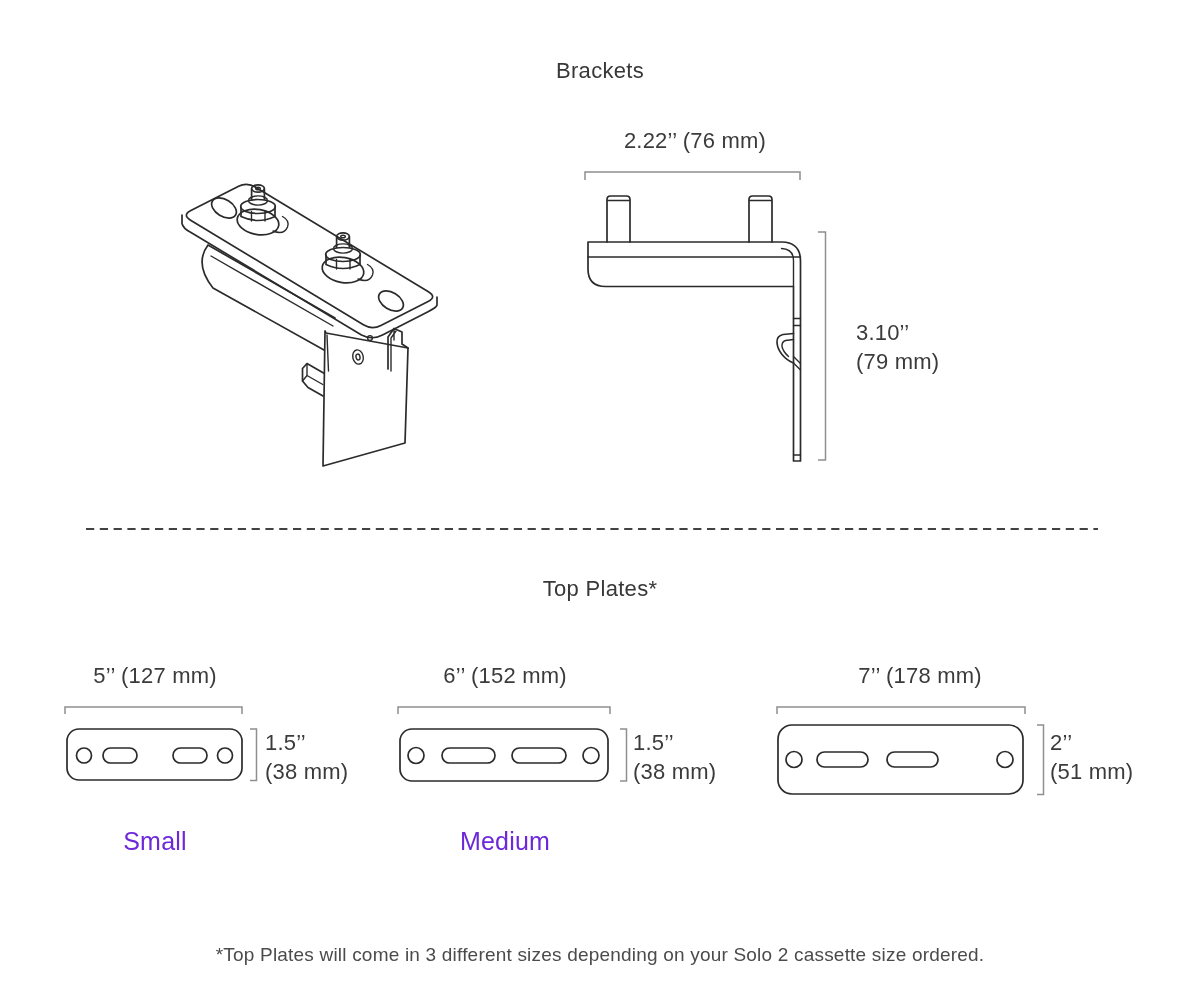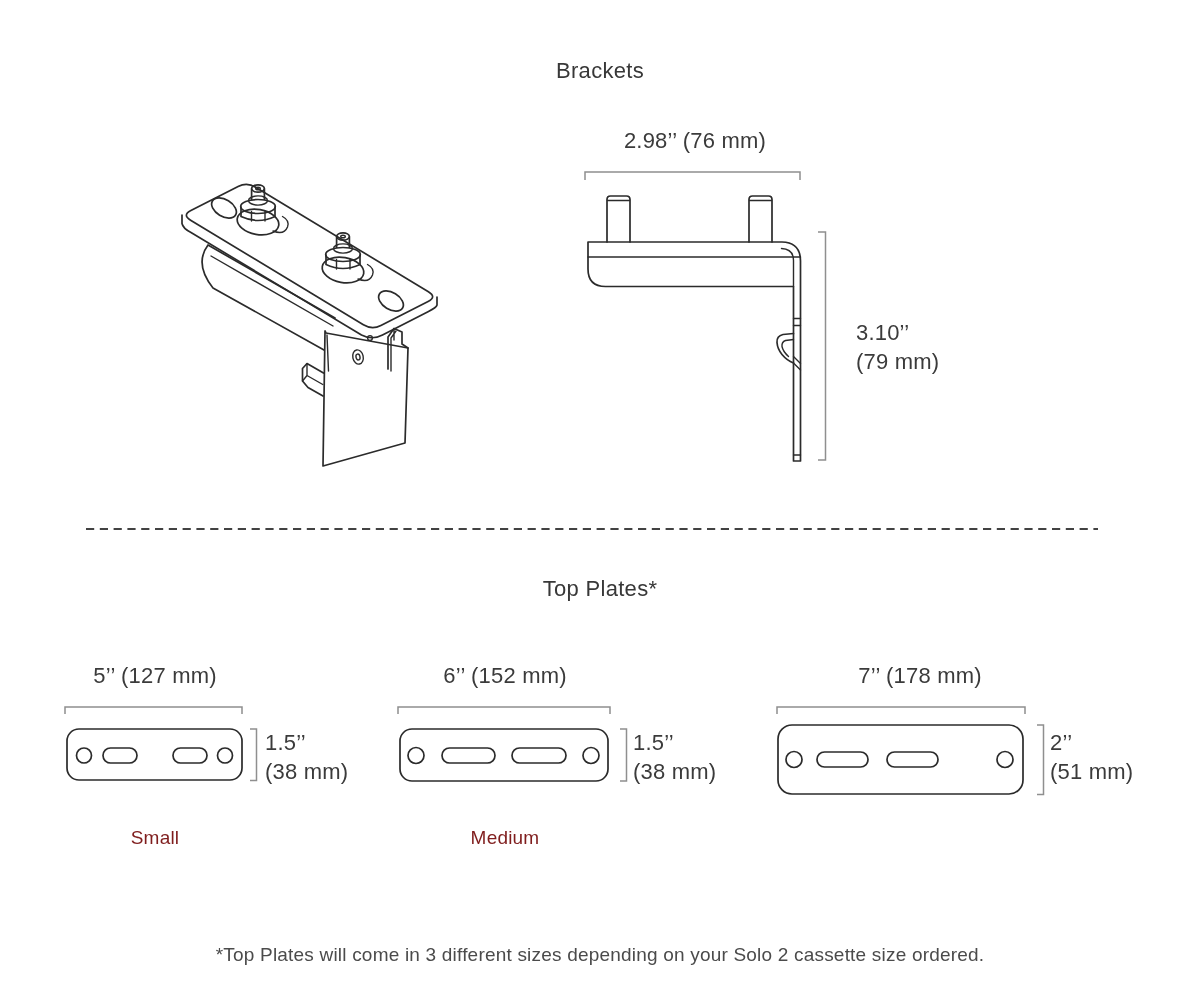--- a/index.html
+++ b/index.html
@@ -5,21 +5,21 @@
   html,body{margin:0;padding:0;background:#ffffff;}
   .canvas{
     position:relative;width:1200px;height:990px;background:#ffffff;overflow:hidden;
     font-family:"Liberation Sans", sans-serif;color:#3b3b3b;
   }
   .abs{position:absolute;}
   .ctr{text-align:center;}
   .title{font-size:22px;font-weight:500;letter-spacing:.3px;color:#383838;}
   .dim{font-size:22px;font-weight:400;letter-spacing:.2px;color:#3b3b3b;line-height:28.5px;}
   .dim-2line span{display:block;}
-  .plate-label{font-size:19px;font-weight:400;color:#7f1d1d;letter-spacing:.2px;}
+  .plate-label{font-size:25px;font-weight:400;color:#6d28d9;letter-spacing:.2px;}
   .footnote{font-size:19px;font-weight:400;color:#4b4b4b;letter-spacing:.2px;margin-top:36px;}
   svg{display:block;}
   .part{fill:none;stroke:#2b2b2b;stroke-width:1.7;stroke-linecap:round;stroke-linejoin:round;}
   .part-thin{fill:none;stroke:#2b2b2b;stroke-width:1.4;stroke-linecap:round;stroke-linejoin:round;}
   .face{fill:#ffffff;stroke:#2b2b2b;stroke-width:1.7;stroke-linejoin:round;}
   .dimline{fill:none;stroke:#8f8f8f;stroke-width:1.5;stroke-linecap:butt;}
   .divider{stroke:#424242;stroke-width:2.2;stroke-dasharray:8.2 5.6;}
 </style>
 </head>
 <body>
@@ -70,21 +70,21 @@
       <path class="part" d="M -17 -15 L -17 -5.5 Q 0 2.5 17 -5.5 L 17 -15"></path>
       <path class="part-thin" d="M -6.5 -10.5 L -6.5 -1 M 7 -10.5 L 7 -1"></path>
       <ellipse class="part" cx="0" cy="-15.5" rx="17.3" ry="7"></ellipse>
       <ellipse class="part-thin" cx="0" cy="-21.5" rx="9.5" ry="4.6"></ellipse>
       <path class="part" d="M -6.4 -22.5 L -6.4 -33 M 6.4 -22.5 L 6.4 -33"></path>
       <ellipse class="part" cx="0" cy="-33.5" rx="6.4" ry="3.7"></ellipse>
       <ellipse class="part-thin" cx="0" cy="-33.5" rx="2.3" ry="1.3"></ellipse>
     </g>
   </svg>
 
-  <div class="abs ctr dim" style="left:560px;top:127px;width:270px;">2.98’’ (76 mm)</div>
+  <div class="abs ctr dim" style="left:560px;top:127px;width:270px;">2.22’’ (76 mm)</div>
 
   <svg class="abs" style="left:560px;top:150px;" width="290" height="330" viewBox="0 0 290 330">
 
     <path class="dimline" d="M 25 30 L 25 22 L 240 22 L 240 30"></path>
 
     <path class="part" d="M 47 92 L 47 49.5 Q 47 46 50.5 46 L 66.5 46 Q 70 46 70 49.5 L 70 92"></path>
     <path class="part-thin" d="M 47.5 50.5 L 69.5 50.5"></path>
     <path class="part" d="M 189 92 L 189 49.5 Q 189 46 192.5 46 L 208.5 46 Q 212 46 212 49.5 L 212 92"></path>
     <path class="part-thin" d="M 189.5 50.5 L 211.5 50.5"></path>
 

